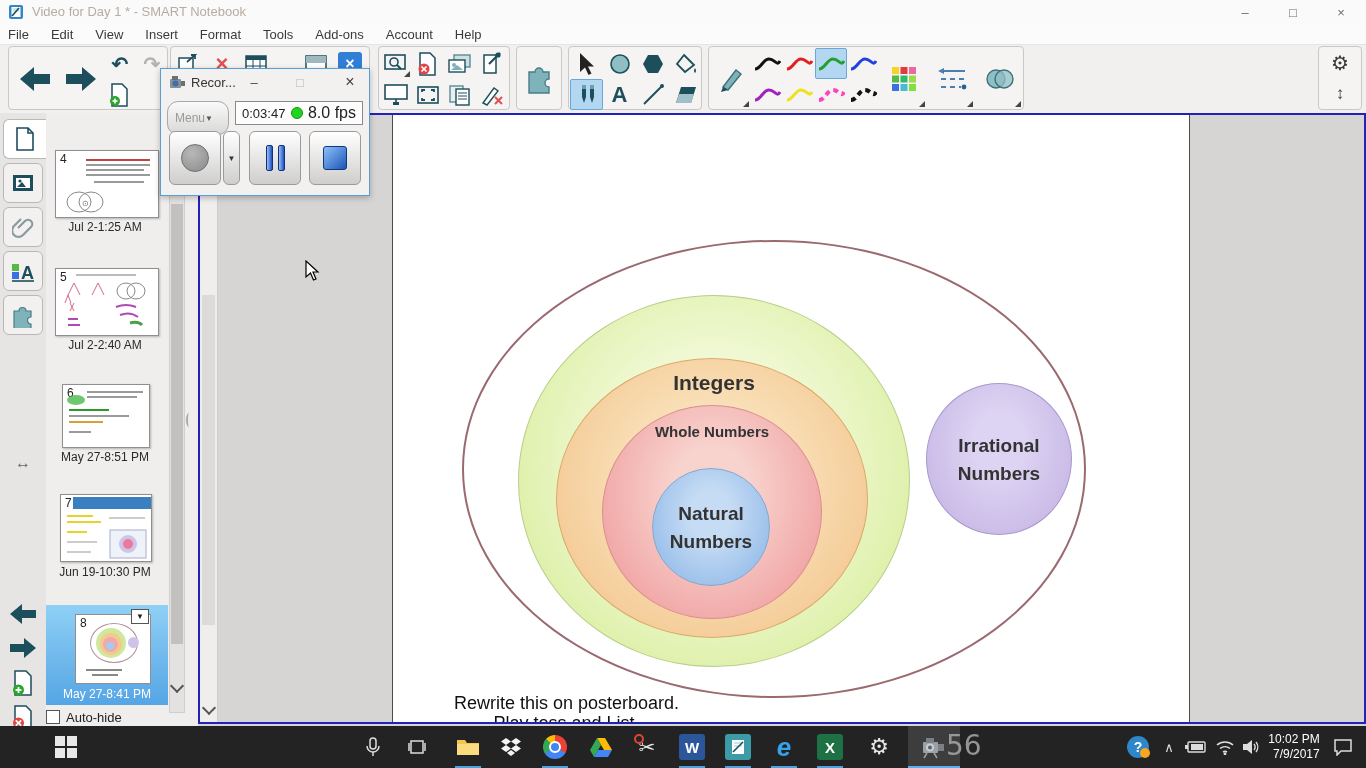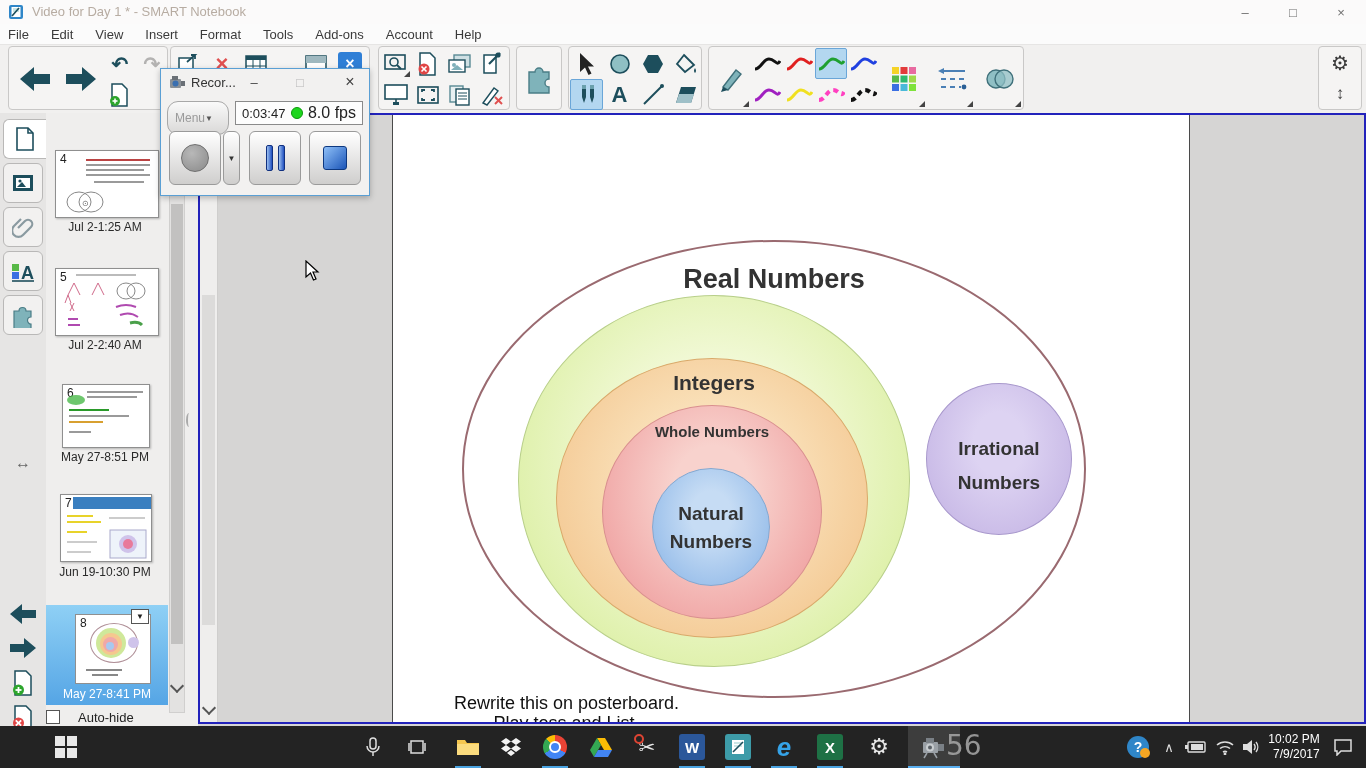--- a/index.html
+++ b/index.html
@@ -43,21 +43,21 @@
   .side-tab.active { background:#ffffff; width:43px; border-right:none; border-radius:6px 0 0 6px; }
   .thumb-box { left:55px; width:104px; background:#fff; border:1px solid #8f8f8f; box-shadow:1px 1px 2px rgba(0,0,0,.25); overflow:hidden; }
   .thumb-num { position:absolute; left:4px; top:1px; font-size:12px; color:#222; }
   .thumb-label { left:30px; width:150px; text-align:center; font-size:12px; color:#2a2a2a; white-space:nowrap; }
   .tline { position:absolute; height:2px; background:#9a9a9a; }
   #sb-scroll { left:169px; top:75px; width:16px; height:525px; background:#e3e2e1; border:1px solid #d0cfce; }
   #sb-thumb { left:1px; top:15px; width:12px; height:440px; background:#c2c1c0; }
   .chev { width:10px; height:10px; border-right:2px solid #555; border-bottom:2px solid #555; transform:rotate(45deg); }
   #autohide-row { left:46px; top:595px; width:150px; height:18px; display:flex; align-items:center; gap:6px; }
   #autohide-box { width:14px; height:14px; border:1px solid #555; background:#fff; }
-  #autohide-label { font-size:13px; color:#222;margin-left:12px; }
+  #autohide-label { font-size:13px; color:#222; }
   .sb-nav { left:8px; width:30px; height:28px; }
 
   
   #viewport { left:198px; top:113px; width:1168px; height:611px; border:2px solid #2222bb; background:#d6d5d4; overflow:hidden; }
   #canvas-scrollbar { left:0px; top:0px; width:18px; height:607px; background:#efeeed; border-right:1px solid #cfcecd; }
   #page { left:192px; top:0px; width:798px; height:607px; background:#ffffff; border-left:1px solid #4a4a4a; border-right:1px solid #4a4a4a; }
   #objective { left:194px; top:19px; width:794px; text-align:center; font-family:"Liberation Serif", serif; font-size:19px; color:#111; }
   .venn { position:absolute; border-radius:50%; }
   .vlabel { position:absolute; text-align:center; font-weight:bold; color:#333; }
   #footer1 { left:254px; top:578px; font-size:18px; color:#111; }
@@ -524,25 +524,24 @@
   <div class="abs" id="page"></div>
 
 
   <div class="venn" style="left:262px; top:125px; width:624px; height:458px; background:#fff; border:2px solid #9a6a70;"></div>
   <div class="venn" style="left:318px; top:180px; width:392px; height:372px; background:radial-gradient(ellipse at 50% 45%, #f4fadc 30%, #d9ee9e 85%); border:1px solid #b8cf8a;"></div>
   <div class="venn" style="left:356px; top:243px; width:312px; height:280px; background:radial-gradient(ellipse at 50% 45%, #fae3bd 30%, #f3c68f 85%); border:1px solid #d9a96a;"></div>
   <div class="venn" style="left:402px; top:290px; width:220px; height:214px; background:radial-gradient(ellipse at 50% 40%, #f8d2cd 25%, #ef9f9f 85%); border:1px solid #d98f8f;"></div>
   <div class="venn" style="left:452px; top:353px; width:118px; height:118px; background:radial-gradient(ellipse at 50% 40%, #c6dcf4 25%, #8fb8e8 90%); border:1px solid #85a8d0;"></div>
   <div class="venn" style="left:726px; top:268px; width:146px; height:152px; background:radial-gradient(ellipse at 50% 40%, #ddd3f2 25%, #c4b4e4 90%); border:1px solid #a898cc;"></div>
 
-  <div class="vlabel" style="left:454px; top:149px; width:240px; font-size:27px;">Real Numbers</div>
   <div class="vlabel" style="left:364px; top:256px; width:300px; font-size:21px;">Integers</div>
   <div class="vlabel" style="left:452px; top:303px; width:120px; font-size:15px; line-height:28px;">Whole Numbers</div>
   <div class="vlabel" style="left:451px; top:385px; width:120px; font-size:19px; line-height:28px;">Natural Numbers</div>
-  <div class="vlabel" style="left:744px; top:317px; width:110px; font-size:19px; line-height:34px;">Irrational Numbers</div>
+  <div class="vlabel" style="left:744px; top:317px; width:110px; font-size:19px; line-height:28px;">Irrational Numbers</div>
 
   <div class="abs" id="footer1">Rewrite this on posterboard.</div>
   <div class="abs" id="footer2">Play toss and List</div>
 
   <svg class="abs" style="left:105px; top:145px; z-index:50;" width="16" height="22">
     <polygon points="1,1 1,17 5.5,13 8.5,20 11,19 8,12 13,12" fill="#fff" stroke="#000" stroke-width="1.2"></polygon>
   </svg>
 </div>
 
 <div class="abs" id="recorder">

